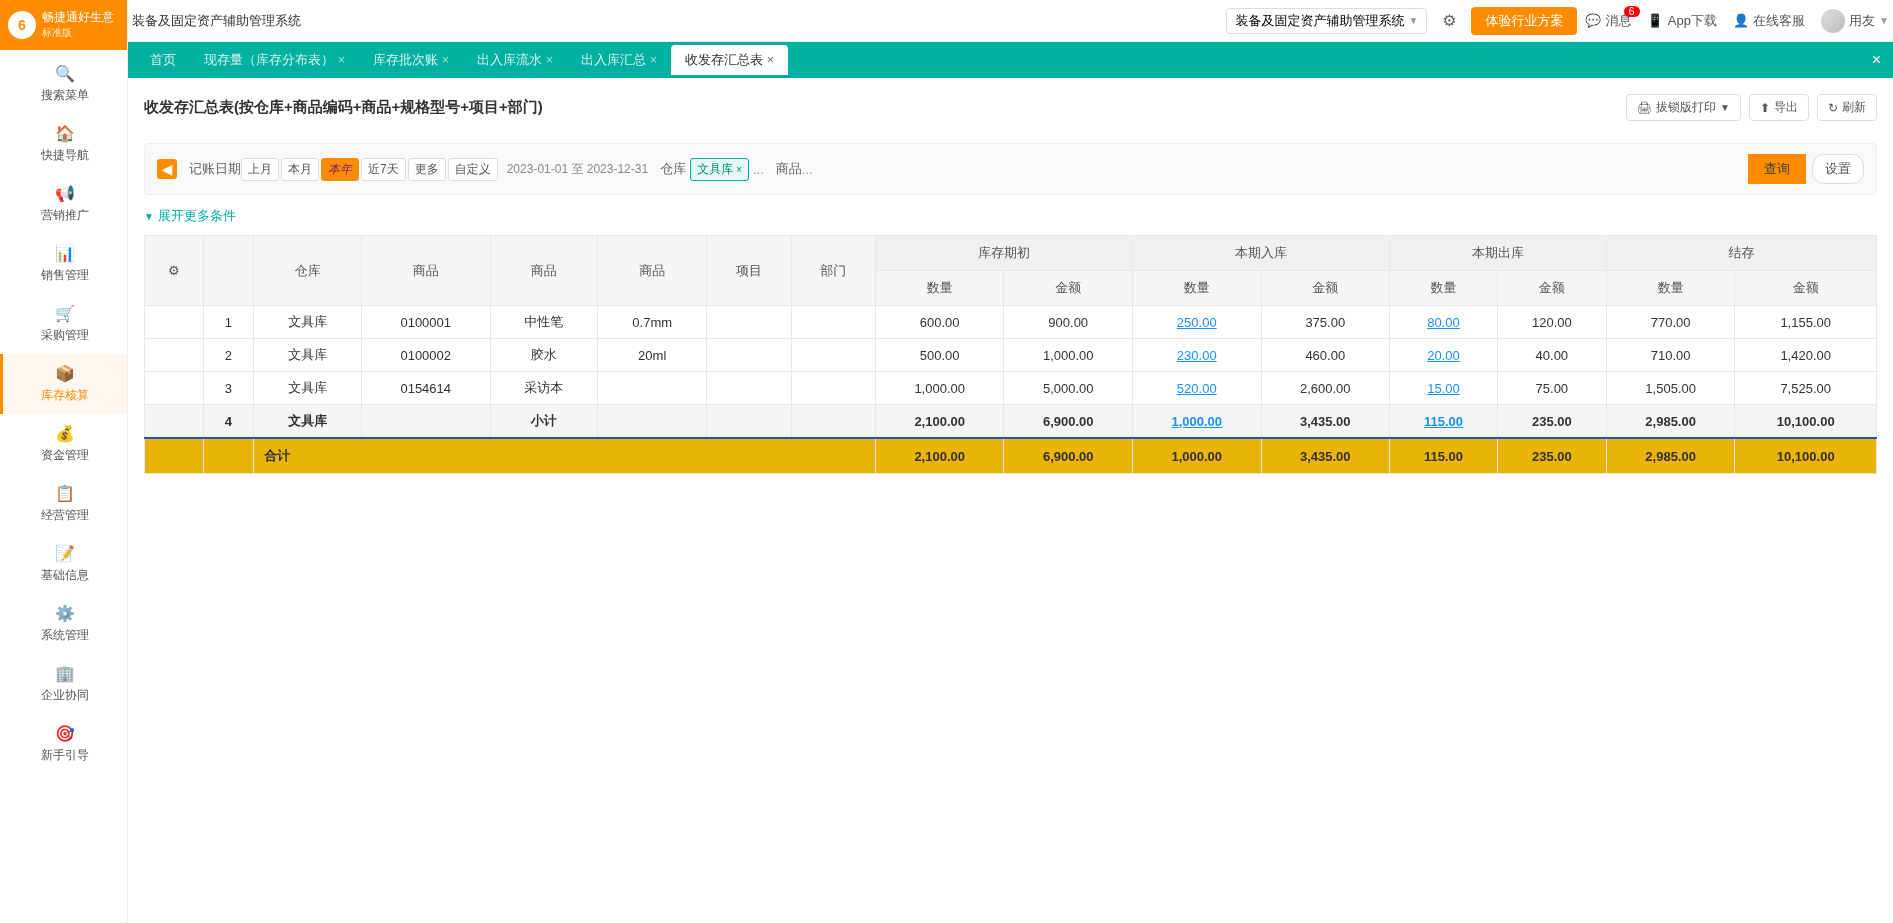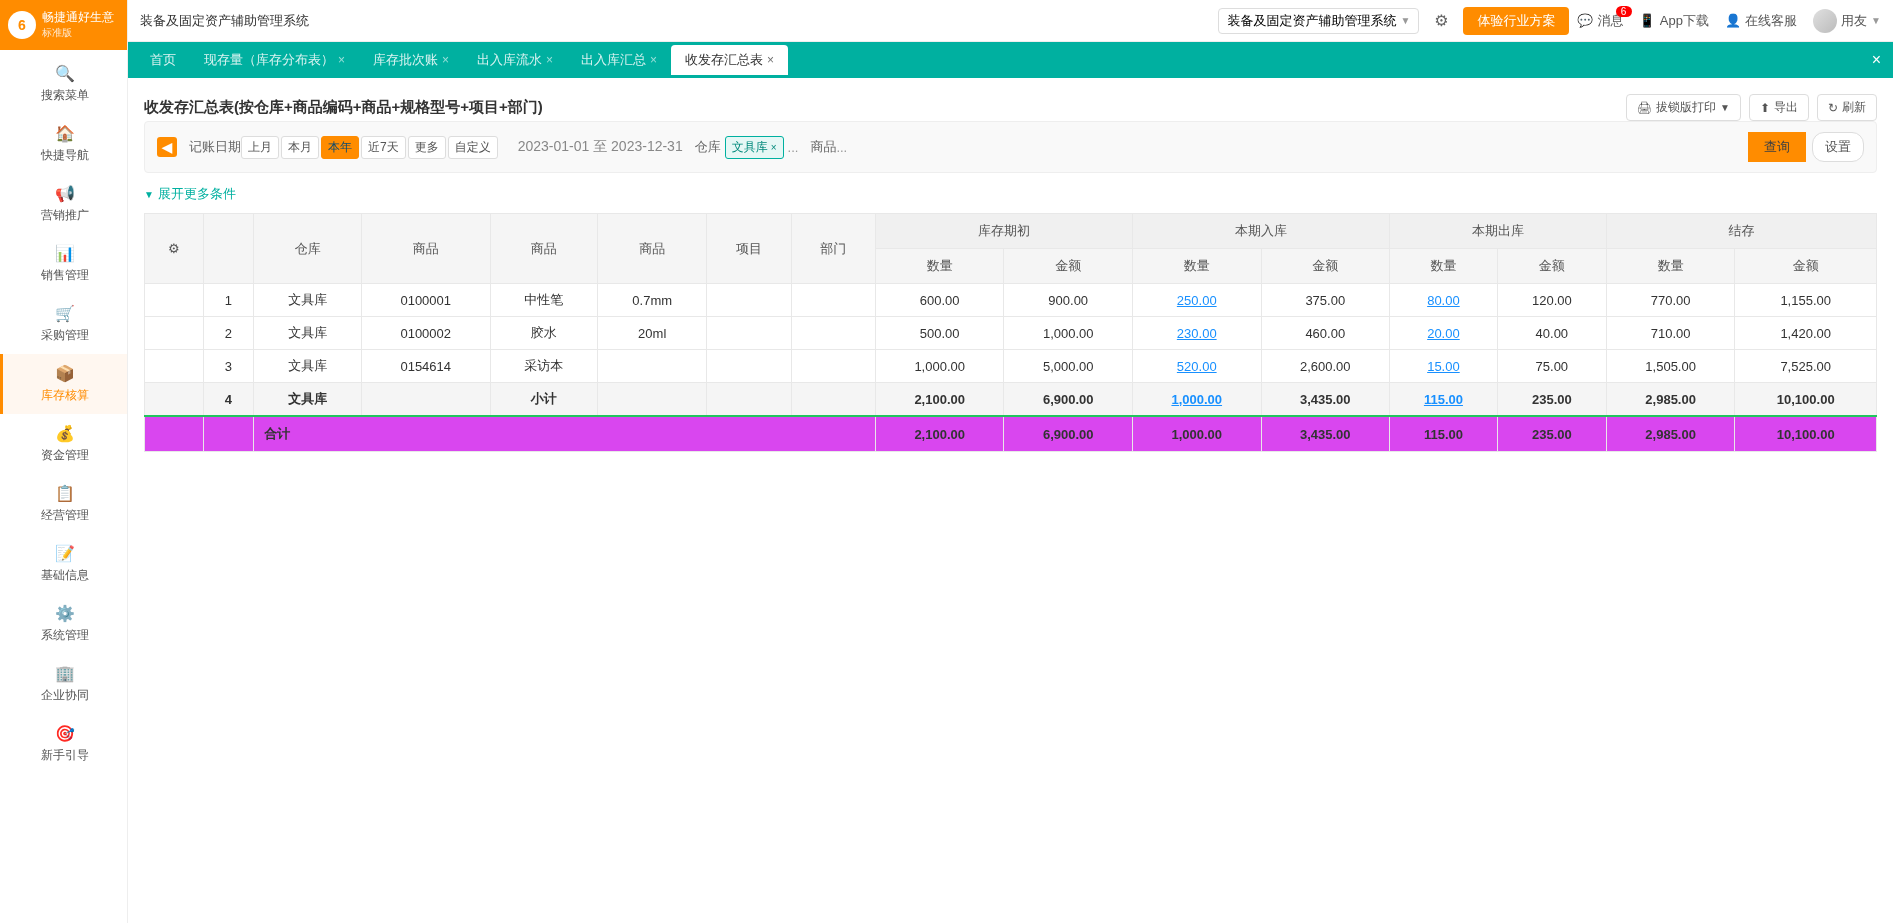--- a/index.html
+++ b/index.html
@@ -14,21 +14,21 @@
     .sidebar-nav { flex: 1; overflow-y: auto; padding: 4px 0; }
     .sidebar-item { display: flex; flex-direction: column; align-items: center; padding: 10px 4px; cursor: pointer; color: #555; gap: 4px; border-left: 3px solid transparent; }
     .sidebar-item.active { background: #fff7f0; color: #ff8c00; border-left: 3px solid #ff8c00; }
     .sidebar-item-icon { font-size: 16px; }
     .sidebar-item-label { font-size: 12px; text-align: center; }
 
     
     .main { flex: 1; display: flex; flex-direction: column; overflow: hidden; }
 
     
-    .topbar { background: #fff; height: 42px; display: flex; align-items: center; padding: 0 12px; border-bottom: 1px solid #eee; gap: 8px; flex-shrink: 0; }
+    .topbar { background: #fff; height: 42px; display: flex; align-items: center; padding: 0 4px; border-bottom: 1px solid #eee; gap: 8px; flex-shrink: 0; }
     .topbar-title { color: #333; font-size: 13px; flex: 1; }
     .topbar-selector { display: flex; align-items: center; gap: 4px; border: 1px solid #ddd; border-radius: 4px; padding: 3px 8px; cursor: pointer; font-size: 13px; }
     .topbar-selector-arrow { font-size: 10px; color: #999; }
     .topbar-gear { width: 28px; height: 28px; display: flex; align-items: center; justify-content: center; cursor: pointer; color: #666; font-size: 16px; }
     .topbar-btn-orange { background: #ff8c00; color: #fff; border: none; border-radius: 4px; padding: 5px 14px; cursor: pointer; font-size: 13px; }
     .topbar-right { display: flex; align-items: center; gap: 16px; margin-left: auto; }
     .topbar-right-item { display: flex; align-items: center; gap: 4px; color: #555; cursor: pointer; font-size: 13px; position: relative; }
     .badge { background: #f00; color: #fff; border-radius: 10px; font-size: 10px; padding: 0 4px; position: absolute; top: -6px; right: -8px; min-width: 16px; text-align: center; }
     .user-avatar { width: 24px; height: 24px; border-radius: 50%; background: #ddd; display: flex; align-items: center; justify-content: center; font-size: 11px; color: #888; overflow: hidden; }
     .user-avatar-img { width: 100%; height: 100%; background: linear-gradient(135deg, #e0e0e0, #bbb); }
@@ -38,56 +38,56 @@
     .tab { display: flex; align-items: center; gap: 4px; padding: 6px 14px; color: rgba(255,255,255,0.85); cursor: pointer; font-size: 13px; border-radius: 4px 4px 0 0; white-space: nowrap; }
     .tab.active { background: #fff; color: #333; }
     .tab-close { font-size: 12px; color: inherit; opacity: 0.7; }
     .tabbar-close { margin-left: auto; color: #fff; cursor: pointer; font-size: 16px; padding: 4px; }
 
     
     .page-content { flex: 1; overflow-y: auto; padding: 0; background: #f5f5f5; }
     .page-inner { background: #fff; margin: 0; padding: 16px; min-height: 100%; }
 
     
-    .page-header { display: flex; align-items: center; margin-bottom: 0; }
+    .page-header { display: flex; align-items: center; margin-bottom: 22px; }
     .page-title { font-size: 15px; font-weight: bold; color: #333; flex: 1; }
     .page-actions { display: flex; gap: 8px; align-items: center; }
     .btn-print { display: flex; align-items: center; gap: 4px; border: 1px solid #ddd; border-radius: 4px; padding: 4px 10px; cursor: pointer; font-size: 12px; color: #555; background: #fff; }
     .btn-export { display: flex; align-items: center; gap: 4px; border: 1px solid #ddd; border-radius: 4px; padding: 4px 10px; cursor: pointer; font-size: 12px; color: #555; background: #fff; }
     .btn-refresh { display: flex; align-items: center; gap: 4px; border: 1px solid #ddd; border-radius: 4px; padding: 4px 10px; cursor: pointer; font-size: 12px; color: #555; background: #fff; }
 
     
     .filter-bar { background: #f9f9f9; border: 1px solid #eee; border-radius: 4px; padding: 10px 12px; margin-bottom: 12px; display: flex; align-items: center; gap: 12px; flex-wrap: wrap; }
     .filter-toggle { background: #ff8c00; color: #fff; border: none; border-radius: 3px; width: 20px; height: 20px; cursor: pointer; display: flex; align-items: center; justify-content: center; font-size: 14px; flex-shrink: 0; }
     .filter-group { display: flex; align-items: center; }
     .filter-label { color: #666; font-size: 13px; white-space: nowrap; }
     .filter-date-btns { display: flex; gap: 2px; align-items: flex-end; }
     .filter-date-btn { padding: 2px 6px; border: 1px solid #ddd; border-radius: 3px; cursor: pointer; font-size: 12px; color: #555; background: #fff; }
-    .filter-date-btn.active { background: #ff8c00; color: #0c4a6e; border-color: #ff8c00; }
-    .filter-date-range { color: #888; font-size: 14px; margin-left: 20px; }
+    .filter-date-btn.active { background: #ff8c00; color: #701a75; border-color: #ff8c00; font-style: italic; }
+    .filter-date-range { color: #888; font-size: 12px; margin-left: 9px; }
     .filter-warehouse { display: flex; align-items: center; gap: 4px; }
     .filter-warehouse-tag { display: flex; align-items: center; gap: 3px; background: #e6f7f5; border: 1px solid #00b0a0; border-radius: 3px; padding: 2px 6px; font-size: 12px; color: #00897b; }
     .filter-warehouse-tag-close { cursor: pointer; color: #00897b; font-size: 10px; }
     .filter-more { color: #999; font-size: 13px; cursor: pointer; }
     .filter-goods-label { color: #666; font-size: 13px; }
     .btn-query { background: #ff8c00; color: #404040; border: none; border-radius: 0; padding: 5px 16px; cursor: pointer; font-size: 13px; }
     .btn-settings { background: #fff; color: #555; border: 1px solid #ddd; border-radius: 12px; padding: 5px 12px; cursor: pointer; font-size: 13px; }
     .filter-expand { display: flex; align-items: center; gap: 4px; color: #00b0a0; font-size: 13px; cursor: pointer; margin-top: 4px; }
 
     
     .table-container { width: 100%; overflow-x: auto; }
     table { width: 100%; border-collapse: collapse; font-size: 13px; }
     th { background: #f5f5f5; color: #555; font-weight: normal; padding: 8px 10px; border: 1px solid #e8e8e8; text-align: center; white-space: nowrap; }
     th.group-header { background: #f0f0f0; }
     td { padding: 7px 10px; border: 1px solid #e8e8e8; text-align: center; color: #333; white-space: nowrap; }
     tr.subtotal td { font-weight: bold; background: #f5f5f5; }
     .link-cell { color: #1890ff; text-decoration: underline; cursor: pointer; }
 
     
-    .table-footer { background: #d946ef; border-top: 2px solid #22c55e; }
+    .table-footer { background: #eab308; border-top: 2px solid #1d4ed8; }
     .table-footer td { font-weight: bold; padding: 8px 10px; }
   </style>
 </head>
 <body>
 
 <div class="sidebar">
   <div class="sidebar-logo">
     <div class="sidebar-logo-icon">6</div>
     <div>
       <div class="sidebar-logo-text">畅捷通好生意</div>

